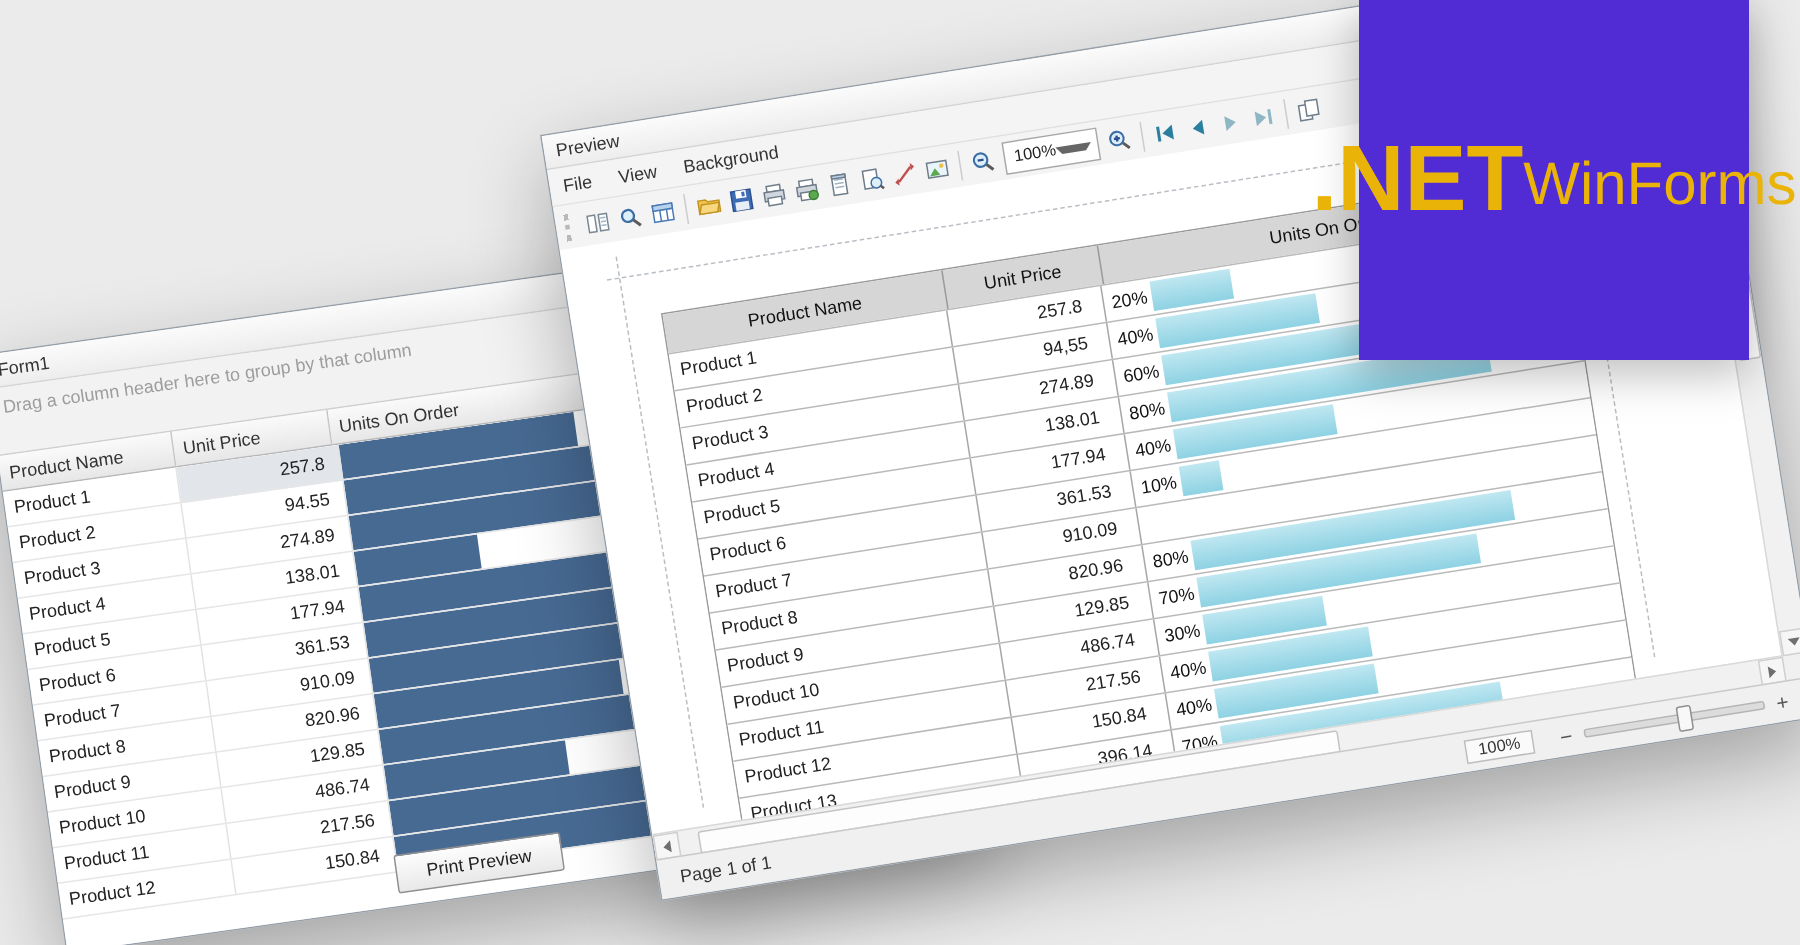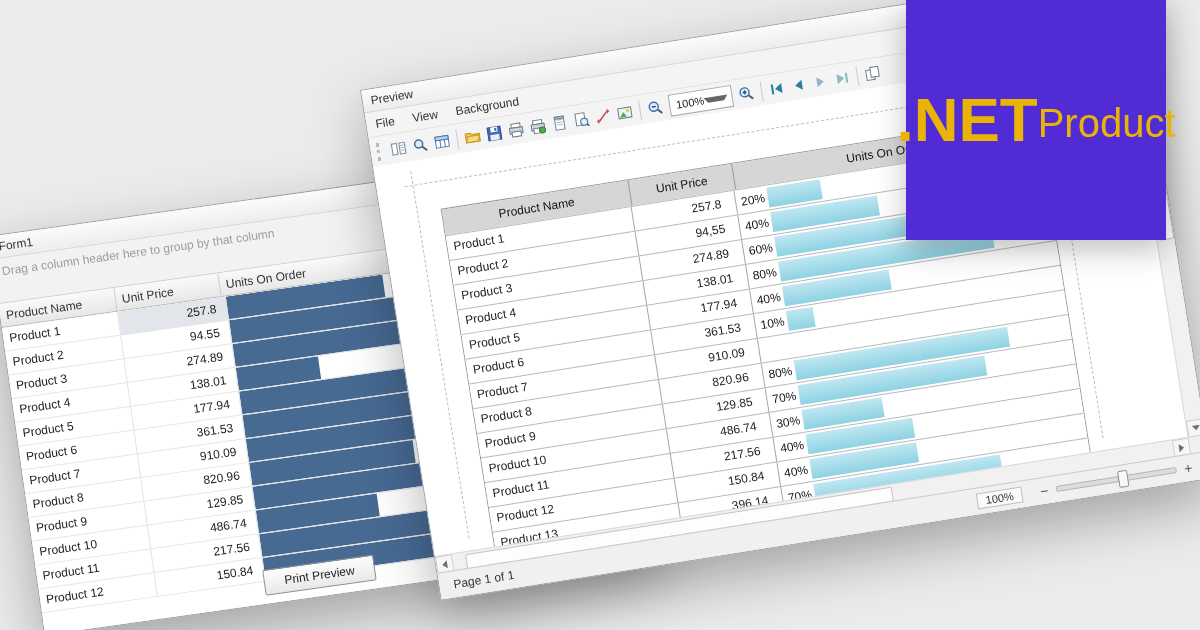--- a/index.html
+++ b/index.html
@@ -506,16 +506,16 @@
         <div class="slider-track">
           <div class="slider-thumb"></div>
         </div>
         <span class="zbtn">+</span>
       </div>
     </div>
   </div>
 
   <div class="badge">
     <div class="badge-l1">.NET</div>
-    <div class="badge-l2">Product</div>
+    <div class="badge-l2">WinForms</div>
   </div>
 
 </div>
 
 </body></html>

